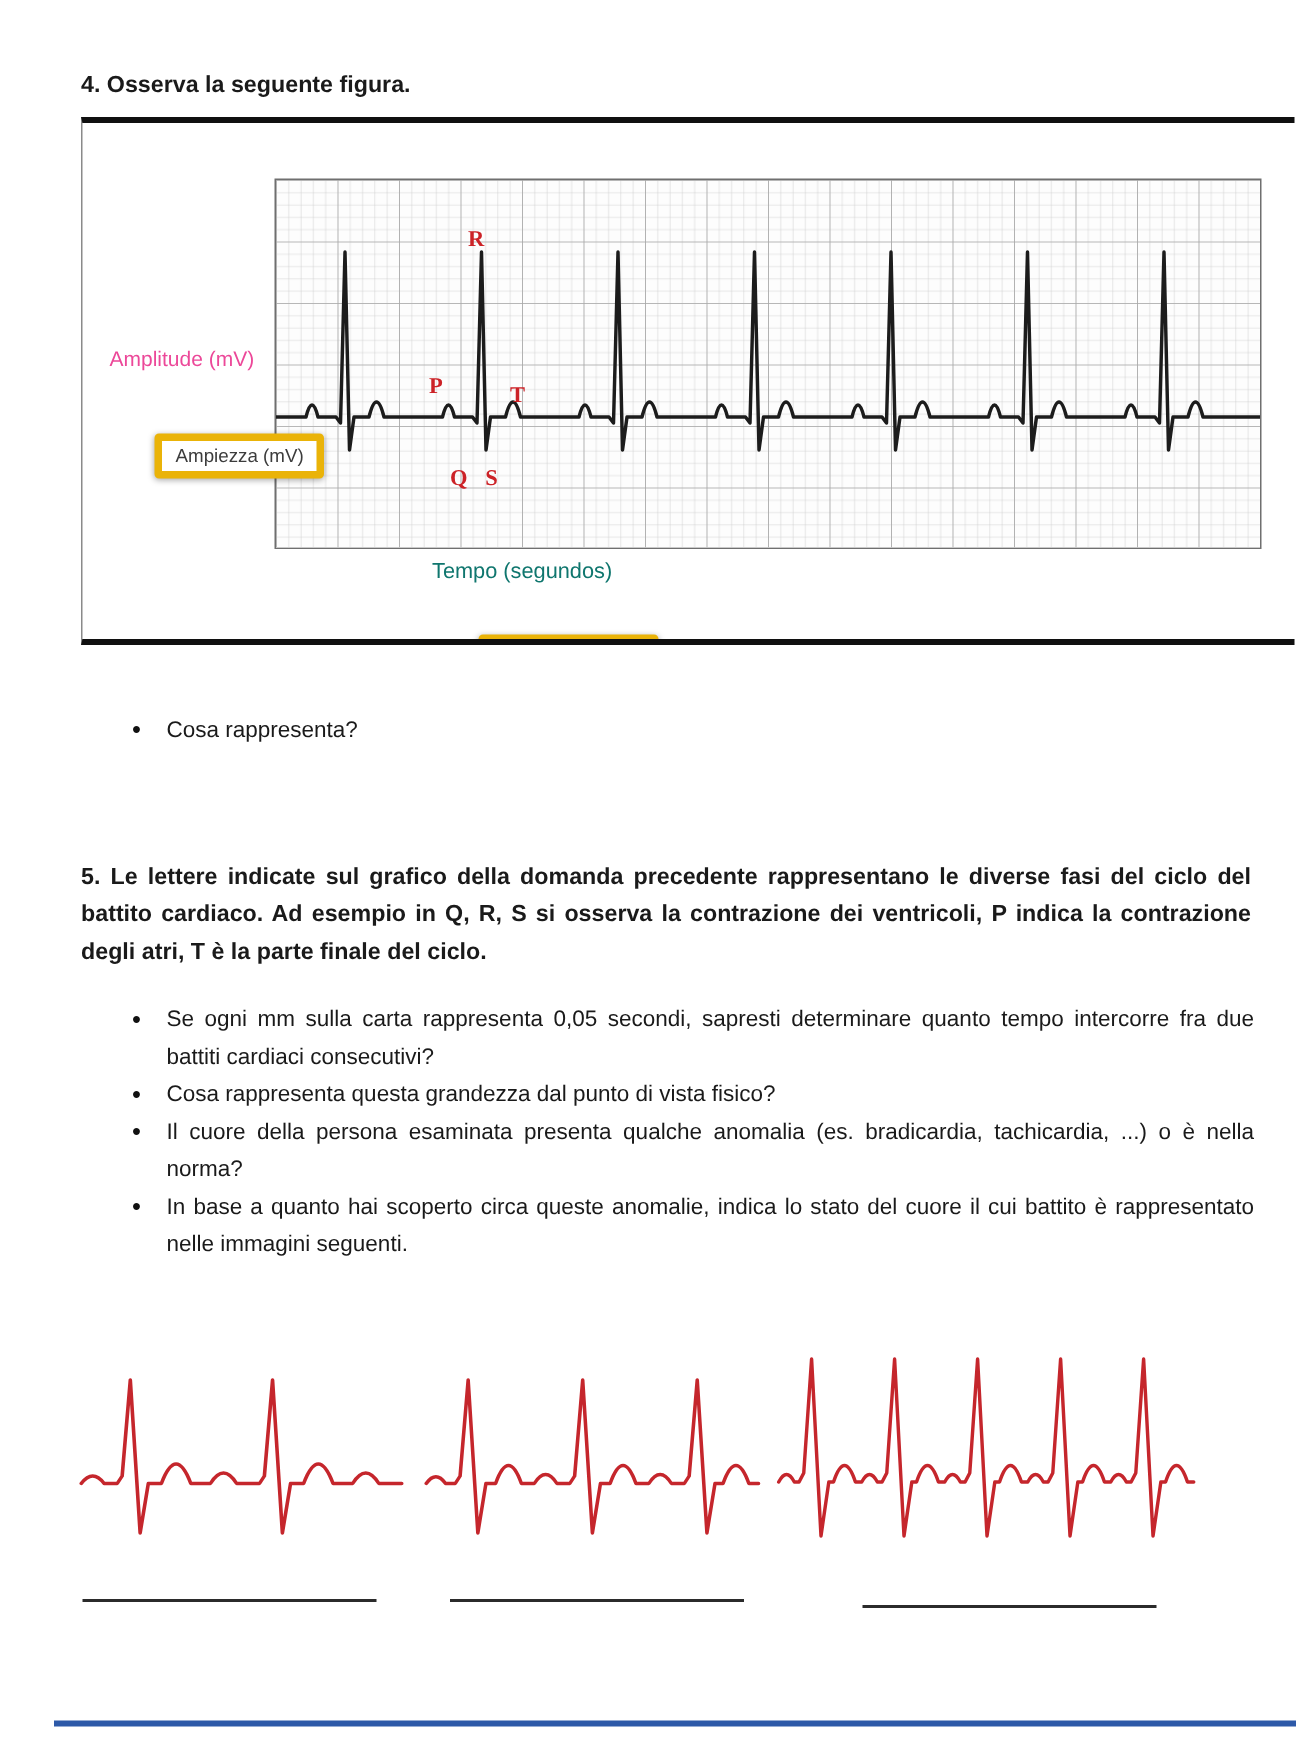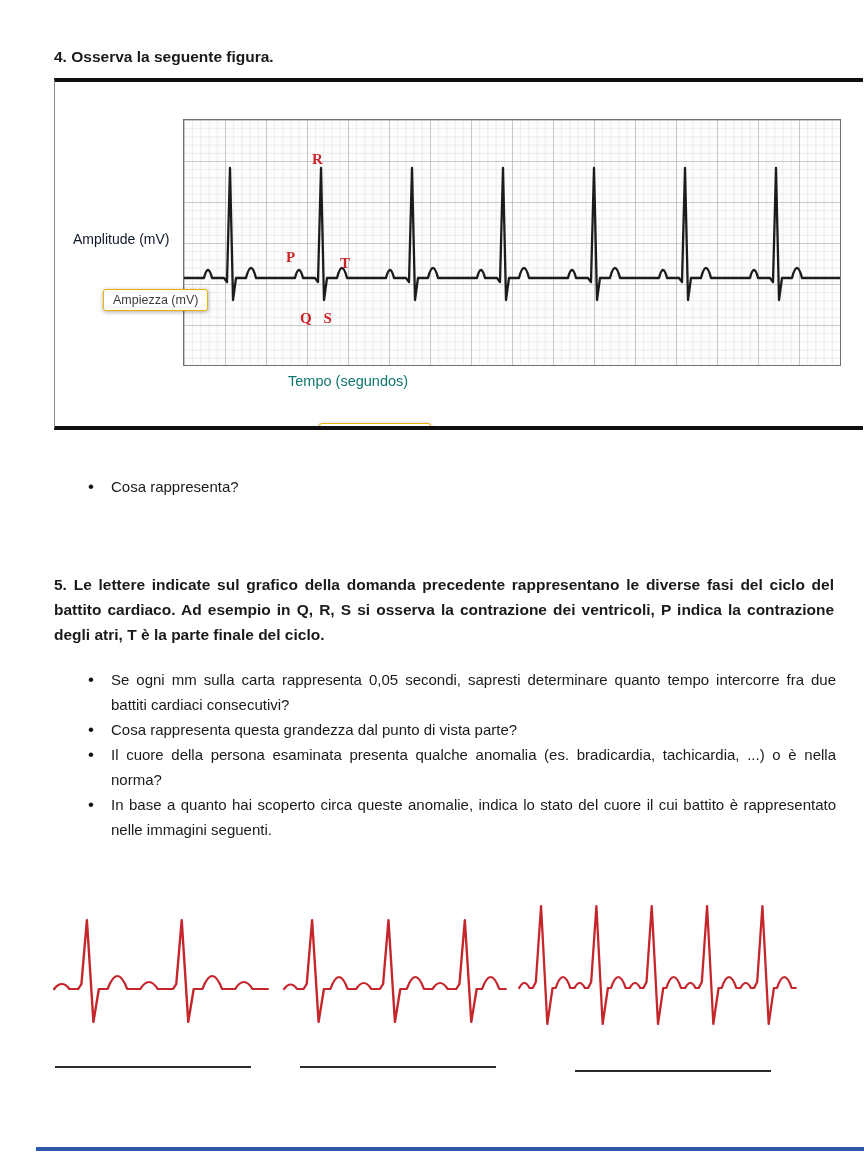--- a/index.html
+++ b/index.html
@@ -16,22 +16,22 @@
   .q-heading{position:absolute;margin:0;font-size:15.5px;font-weight:bold;line-height:25px}
   .h4{left:54px;top:44px}
   .q5-heading{left:54px;top:572px;width:780px;text-align:justify;font-weight:bold}
 
   
   .ecg-figure{position:absolute;left:54px;top:78px;width:809px;height:352px;margin:0;
               background:#fff;border-top:4px solid #101010;border-bottom:4px solid #101010;
               border-left:1px solid #8a8a8a;overflow:hidden}
   .graph-frame{position:absolute;left:128px;top:37px;width:658px;height:247px;
                border:1px solid #6f6f6f;background:#fff}
-  .amp-en{position:absolute;left:18px;top:149px;font-size:14px;color:#0f172a;white-space:nowrap}
-  .overlay-box{background:#fff;border:1px solid #eab308;border-radius:3px;
+  .amp-en{position:absolute;left:18px;top:149px;font-size:14px;color:#ec4899;white-space:nowrap}
+  .overlay-box{background:#fff;border:5px solid #eab308;border-radius:3px;
                box-shadow:0 1px 4px rgba(0,0,0,.35);padding:3px 9px;font-size:12.5px;
                color:#3c3c3c;white-space:nowrap}
   .amp-it{position:absolute;left:48px;top:207px;z-index:2}
   .time-es{position:absolute;left:233px;top:291px;font-size:14.5px;color:#0f766e;white-space:nowrap}
   .time-it{position:absolute;left:264px;top:341px;z-index:2}
 
   .wave-label{font-family:"Liberation Serif",serif;font-weight:bold;font-size:15px;
               fill:var(--label-red)}
   .qs{letter-spacing:4px}
   .trace-main{fill:none;stroke:var(--ecg-main);stroke-width:2.3;
@@ -107,21 +107,21 @@
   </figure>
 
   <ul class="bullets q4-bullets">
     <li>Cosa rappresenta?</li>
   </ul>
 
   <p class="q-heading q5-heading">5. Le lettere indicate sul grafico della domanda precedente rappresentano le diverse fasi del ciclo del battito cardiaco. Ad esempio in Q, R, S si osserva la contrazione dei ventricoli, P indica la contrazione degli atri, T è la parte finale del ciclo.</p>
 
   <ul class="bullets q5-bullets">
     <li>Se ogni mm sulla carta rappresenta 0,05 secondi, sapresti determinare quanto tempo intercorre fra due battiti cardiaci consecutivi?</li>
-    <li>Cosa rappresenta questa grandezza dal punto di vista parte?</li>
+    <li>Cosa rappresenta questa grandezza dal punto di vista fisico?</li>
     <li>Il cuore della persona esaminata presenta qualche anomalia (es. bradicardia, tachicardia, ...) o è nella norma?</li>
     <li>In base a quanto hai scoperto circa queste anomalie, indica lo stato del cuore il cui battito è rappresentato nelle immagini seguenti.</li>
   </ul>
 
   <div>
     <svg class="red-ecg e1" width="218" height="150" viewBox="0 0 200 150" preserveAspectRatio="none">
       <path class="trace-red" d="M2,97 q7,-10 14,0 l8,0 l3,-5 l5,-64 l6,102 l5,-33 l8,0 q9,-26 18,0 l12,0 q8,-14 16,0 l14,0
            l3,-5 l5,-64 l6,102 l5,-33 l8,0 q9,-26 18,0 l12,0 q8,-14 16,0 l14,0"></path>
     </svg>
     <svg class="red-ecg e2" width="228" height="150" viewBox="0 0 212 150" preserveAspectRatio="none">

